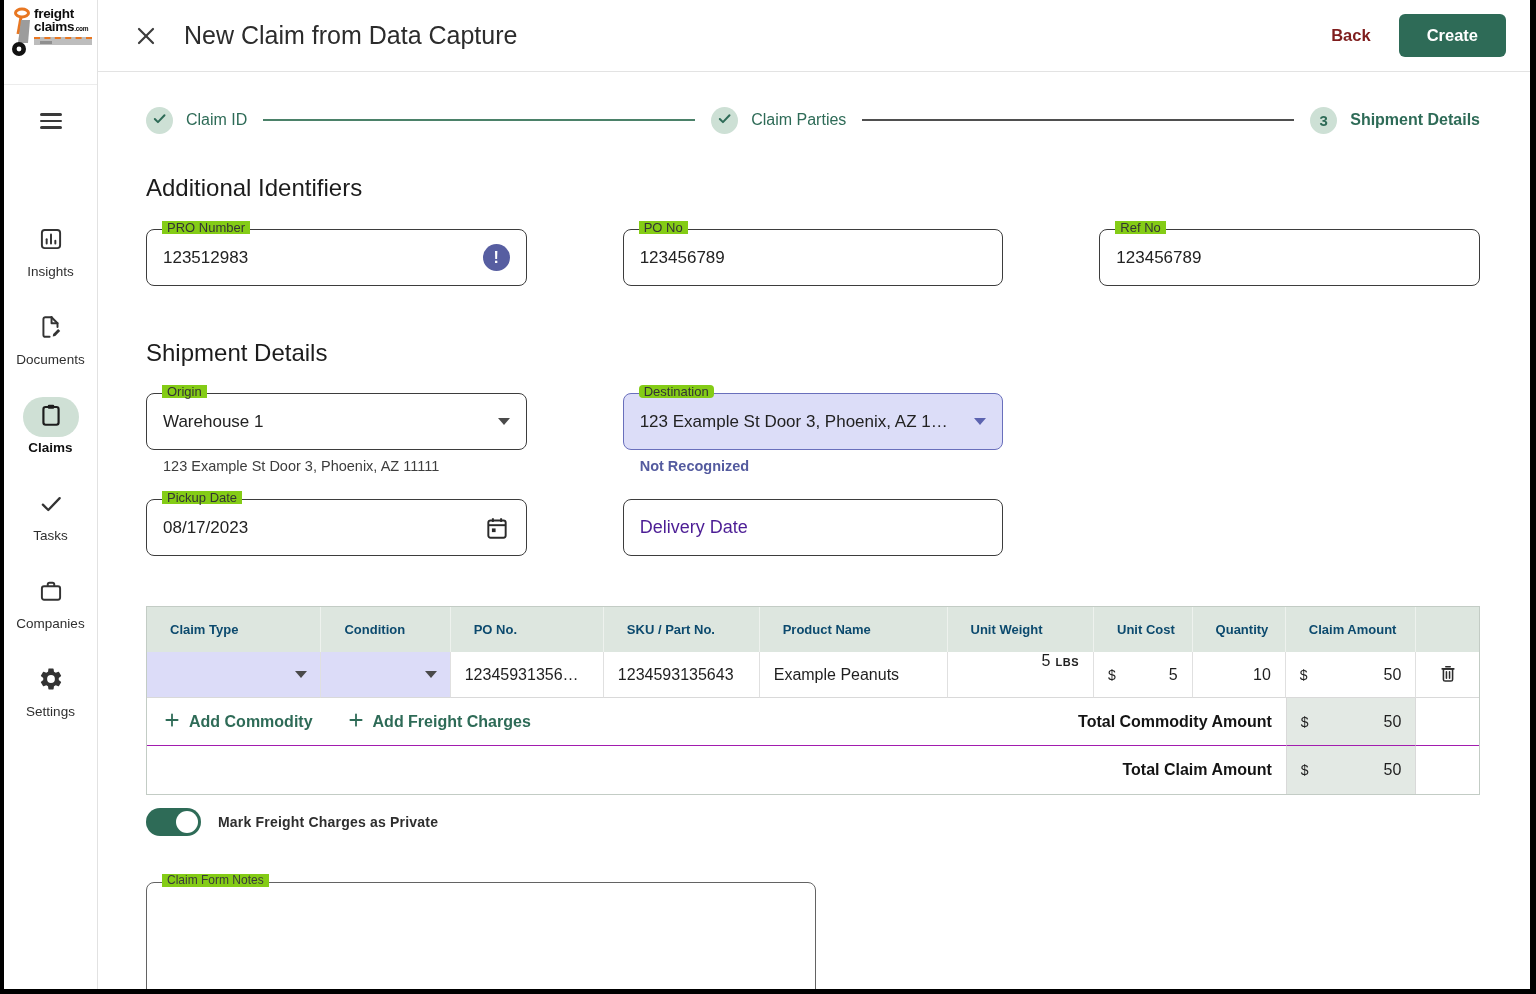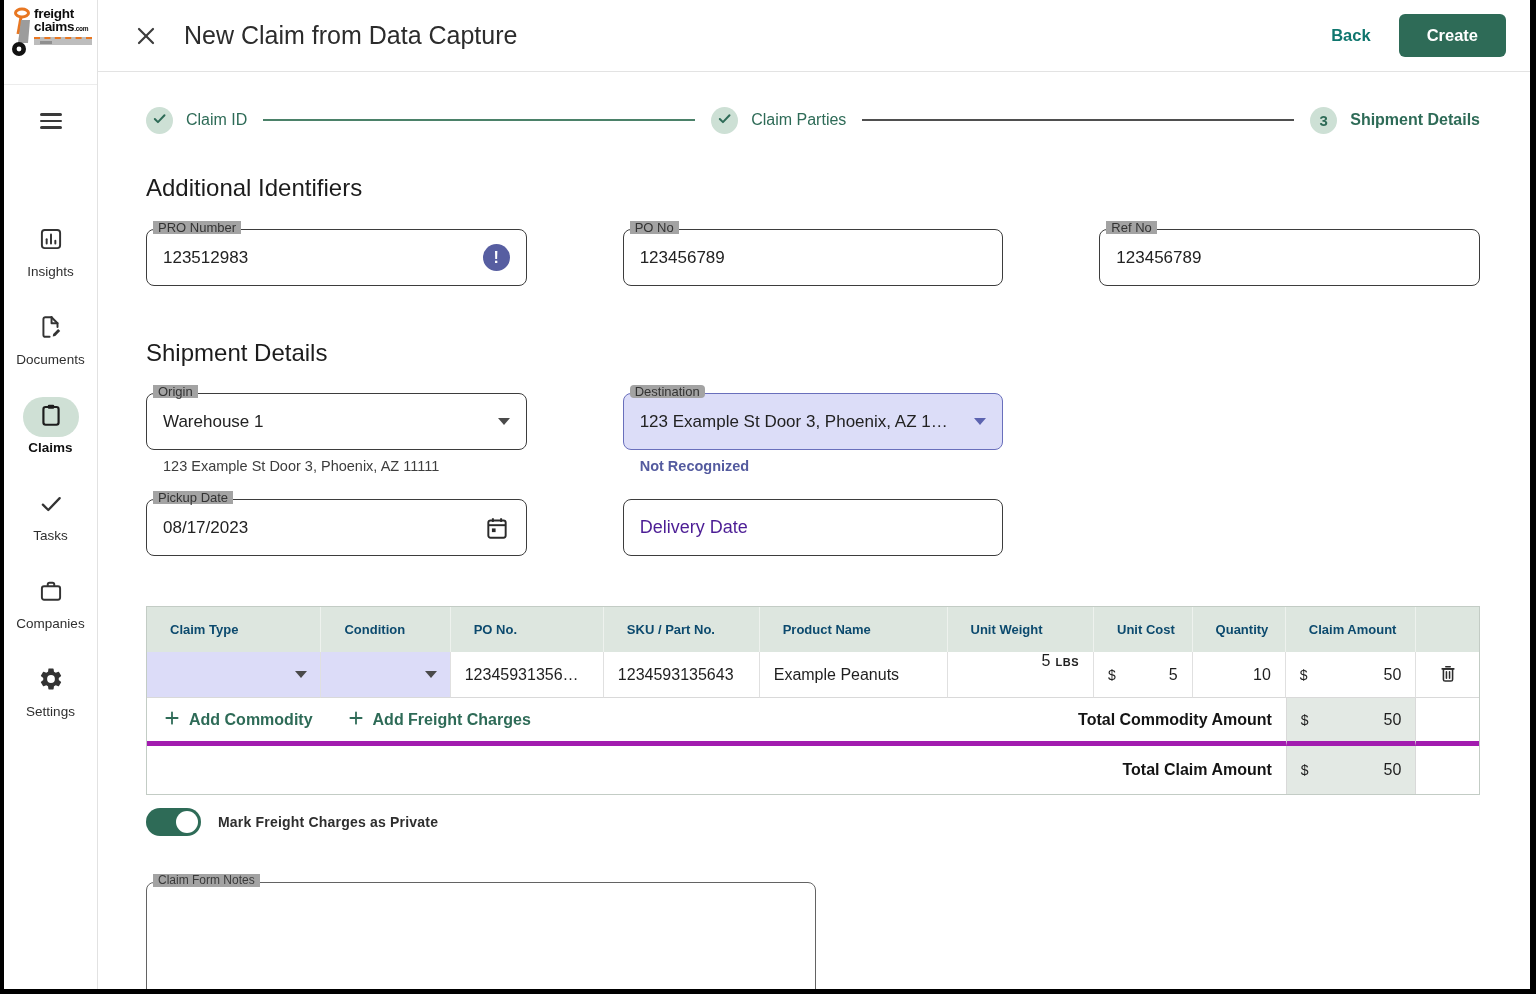--- a/index.html
+++ b/index.html
@@ -28,21 +28,21 @@
   .nav-icon-wrap.active { background:#cfe0d5; }
   .nav-label { margin-top:3px; font-size:13.5px; color:#2f2f2f; }
   .nav-item.active .nav-label { font-weight:700; color:#111; }
 
   
   .main { flex:1; display:flex; flex-direction:column; min-width:0; }
   .topbar { height:72px; flex:0 0 72px; display:flex; align-items:center; padding:0 24px 0 33px; border-bottom:1px solid #e3e3e3; }
   .close-btn { width:30px; height:30px; display:flex; align-items:center; justify-content:center; cursor:pointer; }
   .page-title { margin-left:23px; font-size:25px; font-weight:400; color:#2c2c2c; }
   .topbar-actions { margin-left:auto; display:flex; align-items:center; gap:28px; }
-  .back-btn { background:none; border:none; color:#0f766e; font-family:inherit; font-size:16.5px; font-weight:600; cursor:pointer; }
+  .back-btn { background:none; border:none; color:#7f1d1d; font-family:inherit; font-size:16.5px; font-weight:600; cursor:pointer; }
   .create-btn { background:#2e6b57; border:none; color:#fff; font-family:inherit; font-size:16.5px; font-weight:600; border-radius:6px; padding:12px 28px; cursor:pointer; }
 
   .content { flex:1; padding:0 50px 0 48px; overflow:hidden; }
 
   
   .stepper { margin-top:24px; height:48px; display:flex; align-items:center; }
   .step { display:flex; align-items:center; gap:13px; cursor:pointer; }
   .step-circle { width:27px; height:27px; border-radius:50%; background:#cde0d5; display:flex; align-items:center; justify-content:center; flex:0 0 27px; }
   .step-circle .num { color:#2e6b57; font-size:15px; font-weight:600; }
   .step-label { font-size:16px; color:#2e6b57; white-space:nowrap; }
@@ -52,21 +52,21 @@
   .connector.gray { background:#4f4f4f; }
 
   
   .section-title { margin-top:30px; font-size:24px; font-weight:500; color:#1c1c1c; }
   .grid3 { display:grid; grid-template-columns:repeat(3, 1fr); column-gap:96px; }
   .mt27 { margin-top:27px; }
   .mt26 { margin-top:26px; }
   .mt25 { margin-top:25px; }
 
   .field { position:relative; height:57px; border:1.5px solid #3d3d3d; border-radius:8px; display:flex; align-items:center; padding:0 16px; background:#fff; cursor:text; }
-  .flabel { position:absolute; top:-9px; left:6px; background:#a3a3a3; padding:0 5px; font-size:13px; color:#333; line-height:13px; white-space:nowrap; }
+  .flabel { position:absolute; top:-9px; left:15px; background:#84cc16; padding:0 5px; font-size:13px; color:#333; line-height:13px; white-space:nowrap; }
   .fvalue { font-size:17px; color:#222; white-space:nowrap; overflow:hidden; }
   .field.lavender { background:#dcddf8; border-color:#696fbc; cursor:pointer; }
   .field.lavender .flabel { border-radius:4px; }
   .field.select { cursor:pointer; }
   .caret { margin-left:auto; width:0; height:0; border-left:6px solid transparent; border-right:6px solid transparent; border-top:7px solid #4a4a4a; flex:0 0 auto; }
   .caret.indigo { border-top-color:#5c63b0; }
   .badge-warn { margin-left:auto; width:27px; height:27px; border-radius:50%; background:#575ea1; color:#fff; font-weight:700; font-size:16px; display:flex; align-items:center; justify-content:center; flex:0 0 27px; }
   .helper { margin:8px 0 0 17px; font-size:14.5px; color:#3d3d3d; }
   .helper.indigo { color:#545b9f; font-weight:700; }
   .cal-icon { margin-left:auto; display:flex; cursor:pointer; }
@@ -78,21 +78,21 @@
   .commodity-table th:not(:last-child) { border-right:1px solid #eef2ee; }
   .commodity-table td { height:46px; padding:0; font-size:16px; color:#1f1f1f; }
   tr.data-row td { border-bottom:1px solid #d9d9d9; border-right:1px solid #e0e0e0; }
   tr.data-row td:last-child { border-right:none; }
   .cellflex { display:flex; align-items:center; height:100%; padding:0 14px; }
   .cellflex.right { justify-content:flex-end; }
   .cellflex.money { justify-content:space-between; }
   .select-cell { background:#dcdcf8; height:100%; display:flex; align-items:center; justify-content:flex-end; padding:0 13px; cursor:pointer; }
   .unit-sub { font-size:11px; font-weight:600; letter-spacing:0.5px; margin-left:5px; color:#222; }
   .money-sign { font-size:14px; color:#222; }
-  tr.footer-row td { border-bottom:5px solid #a21caf; height:48px; }
+  tr.footer-row td { border-bottom:1px solid #a21caf; height:48px; }
   tr.footer-row.last td { border-bottom:none; }
   .amt-td { border-left:1px solid #d9d9d9; border-right:1px solid #d9d9d9; background:#e3e9e4; }
   .footer-left { display:flex; align-items:center; height:100%; padding:0 14px 0 16px; }
   .add-link { display:flex; align-items:center; gap:8px; color:#2e6b57; font-size:16px; font-weight:600; cursor:pointer; white-space:nowrap; }
   .add-link + .add-link { margin-left:34px; }
   .total-label { margin-left:auto; font-weight:700; font-size:16px; color:#141414; white-space:nowrap; }
   .trash-btn { display:flex; align-items:center; justify-content:center; height:100%; cursor:pointer; }
 
   
   .toggle-row { margin-top:13px; display:flex; align-items:center; gap:17px; }

